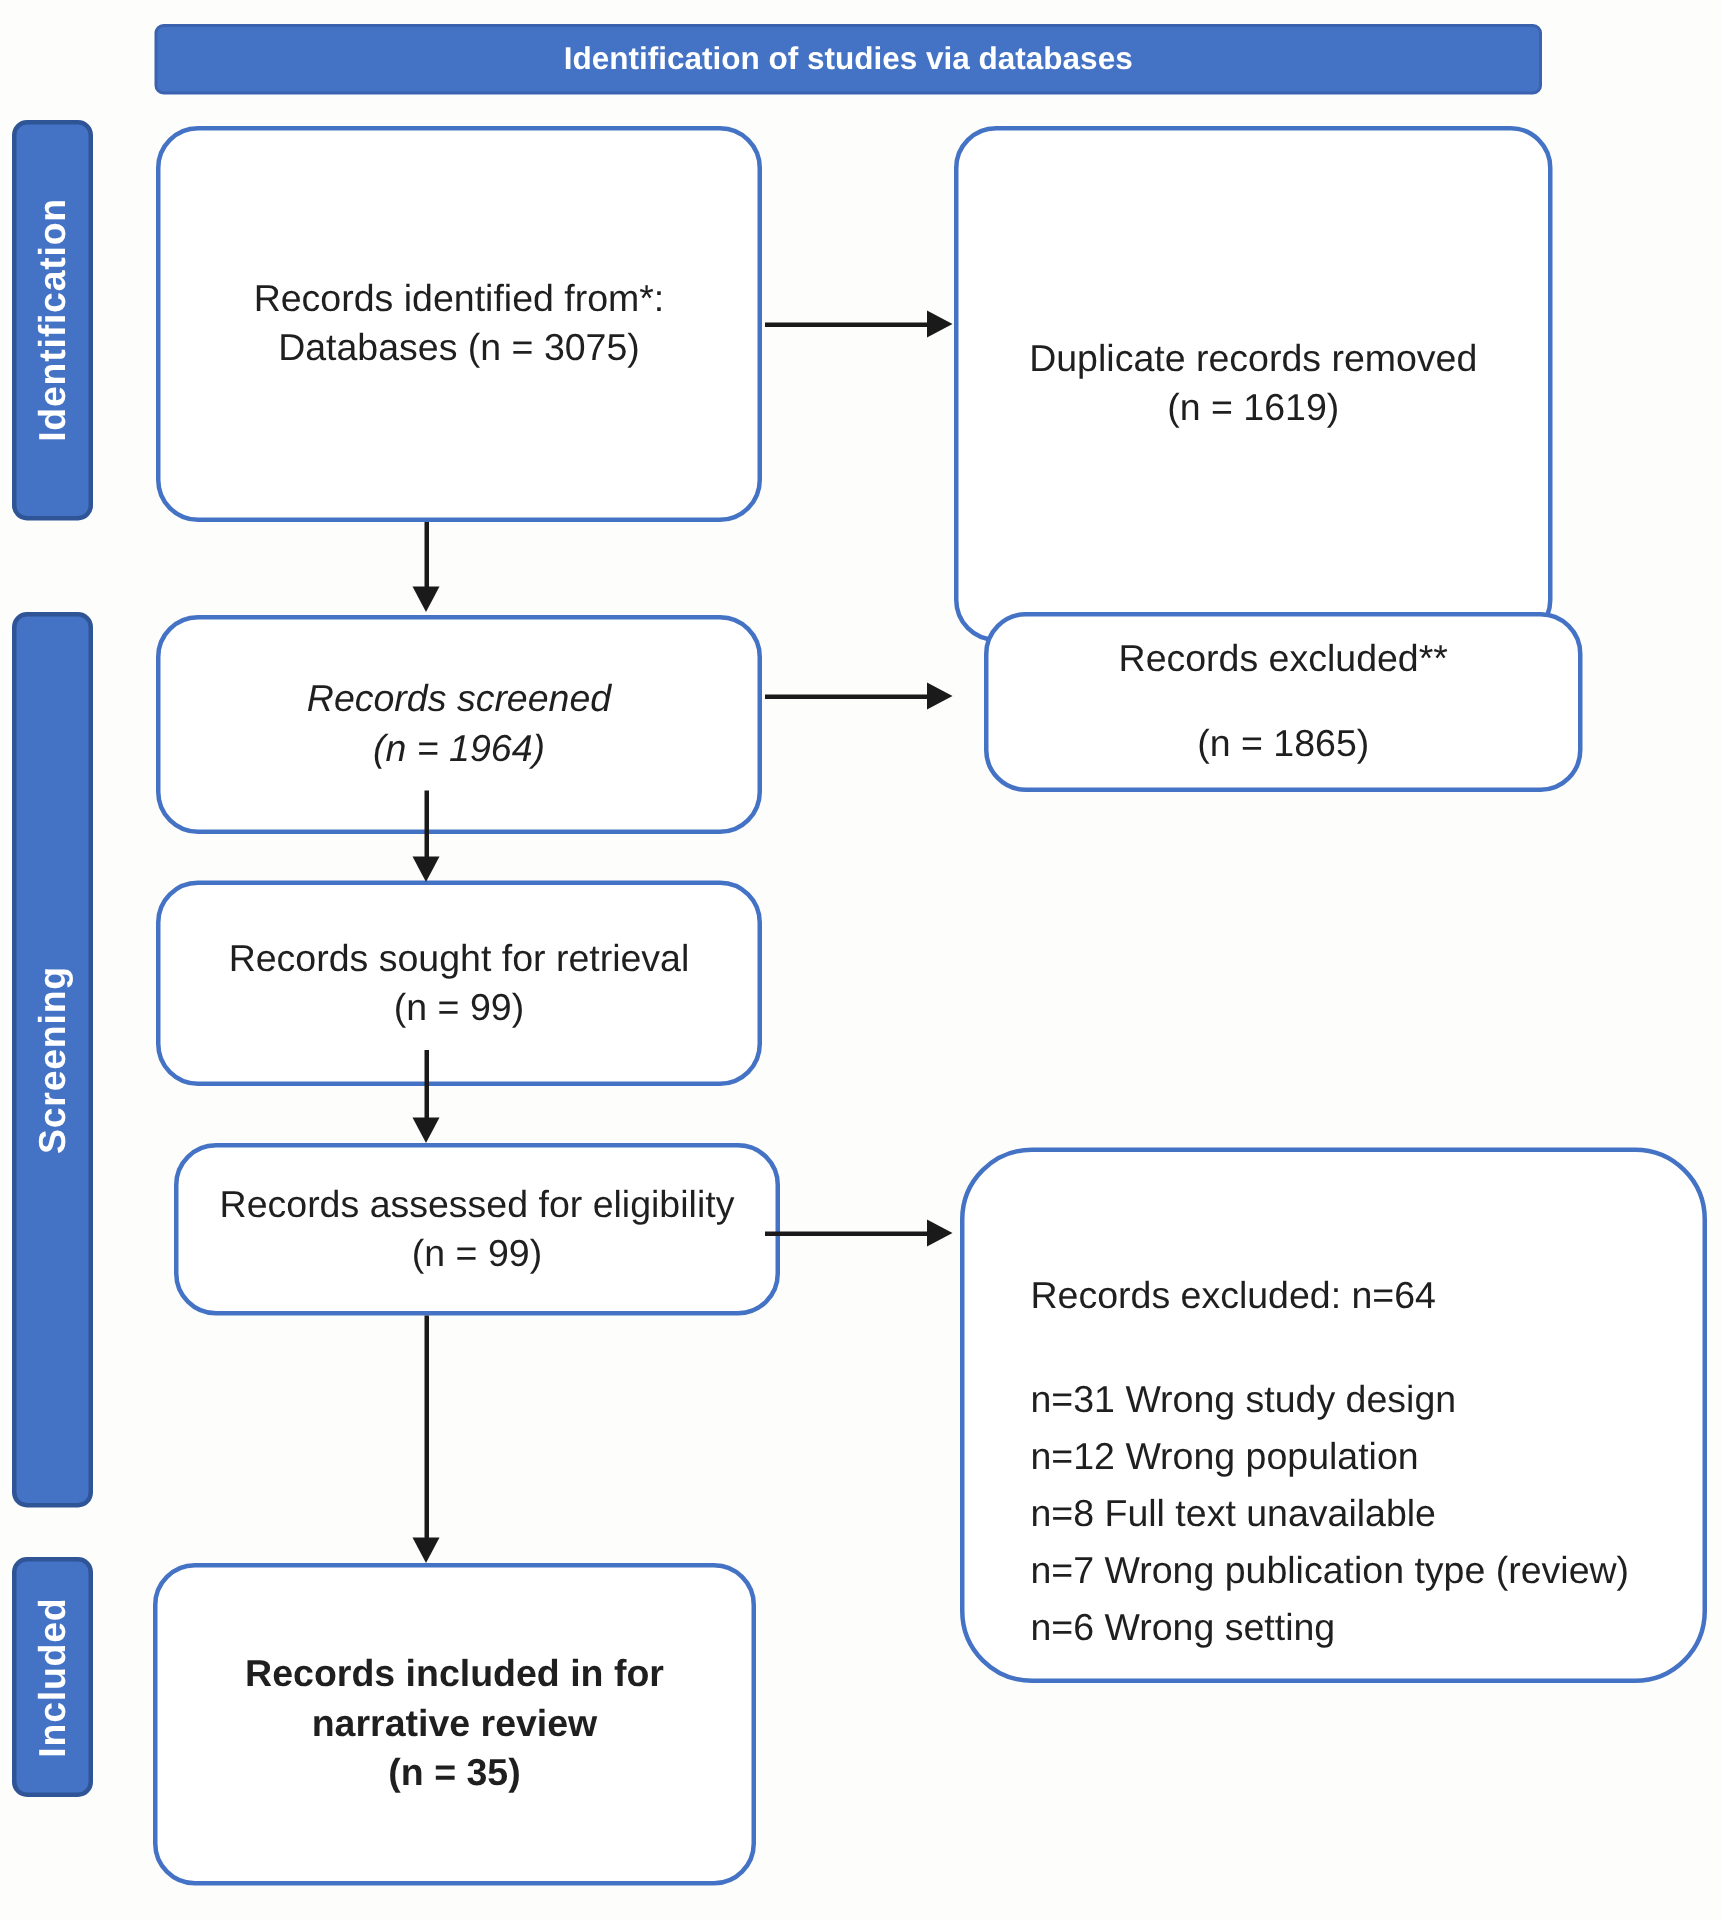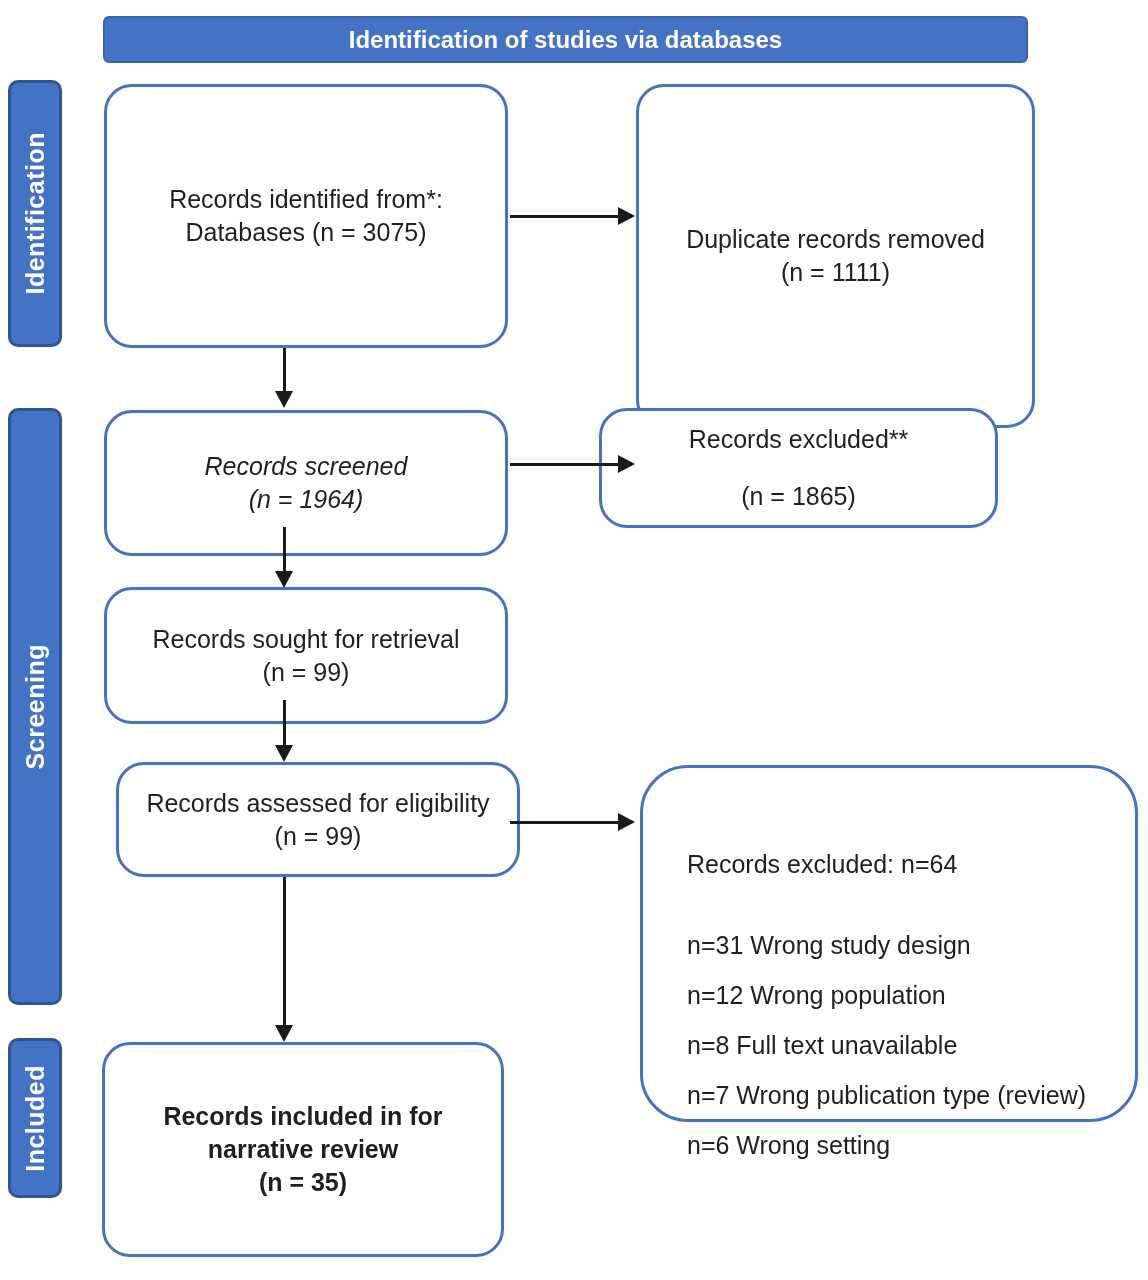--- a/index.html
+++ b/index.html
@@ -5,21 +5,21 @@
   html,body{margin:0;padding:0;background:#ffffff;}
   #canvas{
     position:relative;width:1148px;height:1280px;background:#fdfdfb;
     font-family:"Liberation Sans",sans-serif;color:#212121;overflow:hidden;
   }
   
   .titlebar{
     position:absolute;left:103px;top:16px;width:925px;height:47px;
     background:#4472C4;border:2px solid #3A62AE;border-radius:6px;
     display:flex;align-items:center;justify-content:center;
-    color:#ffffff;font-weight:bold;font-size:24px;box-sizing:border-box;
+    color:#ffffff;font-weight:bold;font-size:21px;box-sizing:border-box;
   }
   
   .stage{
     position:absolute;left:8px;width:54px;background:#4472C4;
     border:3px solid #2F5597;border-radius:10px;box-sizing:border-box;
     display:flex;align-items:center;justify-content:center;
   }
   .stage span{
     writing-mode:vertical-rl;transform:rotate(180deg);
     color:#ffffff;font-weight:bold;font-size:25px;letter-spacing:.5px;white-space:nowrap;
@@ -30,29 +30,28 @@
   
   .fbox{
     position:absolute;background:#ffffff;border:3px solid #4472C4;border-radius:28px;
     box-sizing:border-box;display:flex;flex-direction:column;
     align-items:center;justify-content:center;text-align:center;
     font-size:25px;line-height:33px;color:#1f1f1f;
   }
   #box-identified{left:104px;top:84px;width:404px;height:264px;}
   #box-duplicates{left:636px;top:84px;width:399px;height:344px;}
   #box-screened{left:104px;top:410px;width:404px;height:146px;font-style:italic;}
-  #box-excluded-screening{left:599px;top:408px;width:399px;height:120px;gap:24px;}
+  #box-excluded-screening{left:656px;top:408px;width:399px;height:120px;gap:24px;}
   #box-sought{left:104px;top:587px;width:404px;height:137px;align-items:center;}
   #box-assessed{left:116px;top:762px;width:404px;height:115px;}
   #box-included{left:102px;top:1042px;width:402px;height:215px;font-weight:bold;}
   #box-excluded-detail{
     left:640px;top:765px;width:498px;height:357px;border-radius:48px;
     align-items:flex-start;justify-content:flex-start;text-align:left;
     padding:80px 28px 0 44px;
-    gap:12px;
   }
   #box-excluded-detail .detail-title{margin-bottom:33px;}
   #box-excluded-detail .reason{line-height:38px;}
   
   .arrow-line-h{position:absolute;height:3px;background:#1a1a1a;}
   .arrow-line-v{position:absolute;width:3px;background:#1a1a1a;}
   .arrow-head-right{
     position:absolute;width:0;height:0;
     border-top:9px solid transparent;border-bottom:9px solid transparent;
     border-left:17px solid #1a1a1a;
@@ -81,21 +80,21 @@
   <div class="stage" id="stage-included">
     <span>Included</span>
   </div>
 
   <div class="fbox" id="box-identified">
     <div>Records identified from*:</div>
     <div>Databases (n = 3075)</div>
   </div>
   <div class="fbox" id="box-duplicates">
     <div>Duplicate records removed</div>
-    <div>(n = 1111)</div>
+    <div>(n = 1619)</div>
   </div>
 
   <div class="fbox" id="box-screened">
     <div>Records screened</div>
     <div>(n = 1964)</div>
   </div>
   <div class="fbox" id="box-excluded-screening">
     <div>Records excluded**</div>
     <div>(n = 1865)</div>
   </div>

